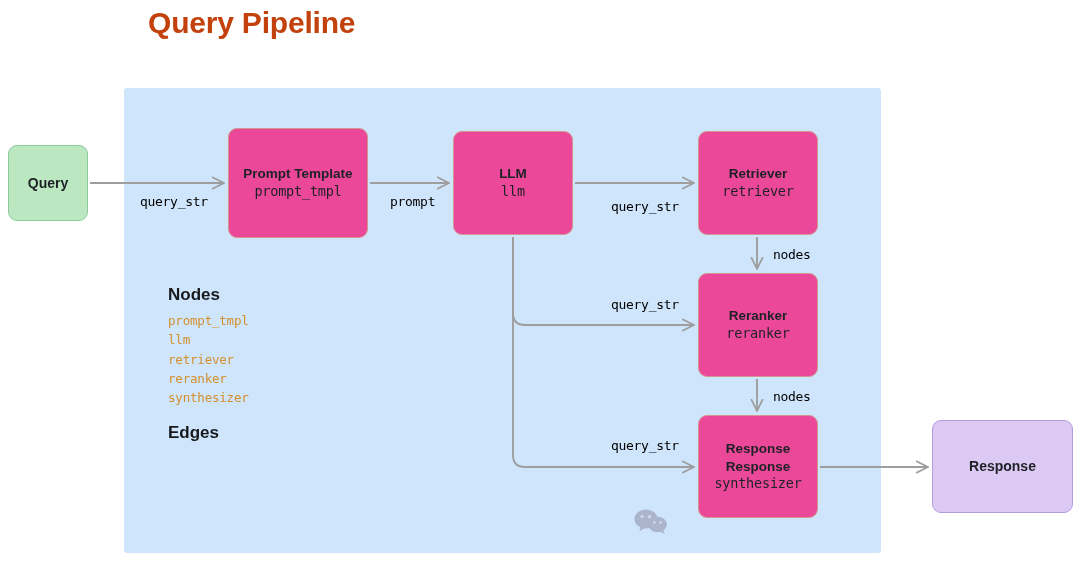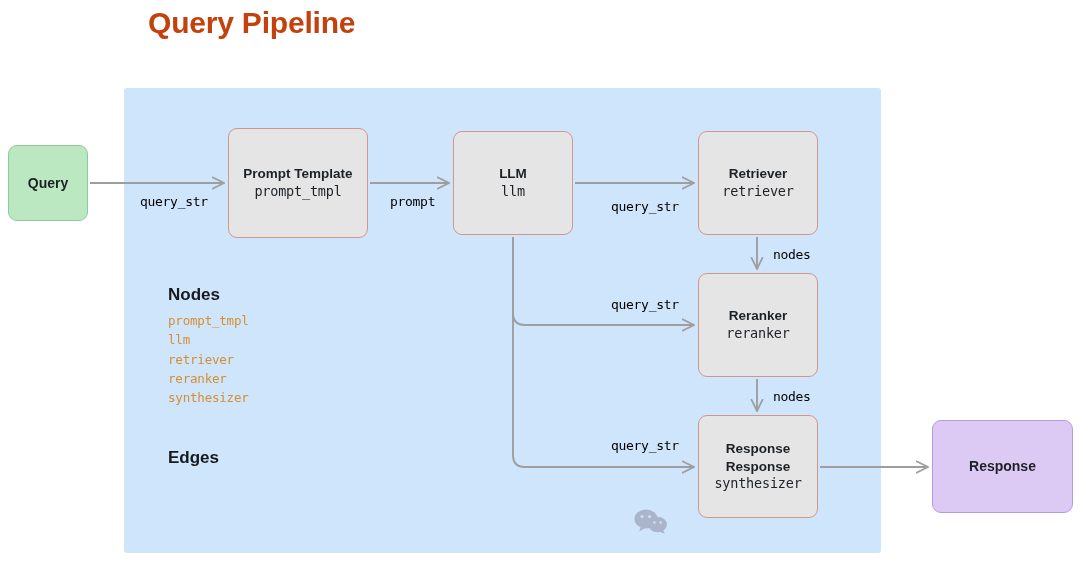--- a/index.html
+++ b/index.html
@@ -68,21 +68,21 @@
     font-weight: bold;
     color: #1d2126;
   }
   .node .node-id {
     font-family: "DejaVu Sans Mono", "Liberation Mono", monospace;
     font-size: 13.5px;
     color: #1d2126;
     letter-spacing: -0.2px;
   }
   .node.pink {
-    background: #e5e5e5;
+    background: #ec4899;
     border: 1.6px solid #d4958d;
   }
   .node.green {
     background: #bbe8c1;
     border: 1.6px solid #8ecb9b;
   }
   .node.purple {
     background: #ddcaf4;
     border: 1.6px solid #b39be0;
   }
@@ -128,21 +128,21 @@
     position: absolute;
     font-family: "DejaVu Sans Mono", "Liberation Mono", monospace;
     font-size: 12.5px;
     color: #d4902f;
     letter-spacing: -0.2px;
     line-height: 19.3px;
     white-space: pre;
   }
   #legend-nodes-heading { left: 168px; top: 285px; }
   #legend-nodes-list    { left: 168px; top: 311px; }
-  #legend-edges-heading { left: 168px; top: 448px; }
+  #legend-edges-heading { left: 168px; top: 423px; }
   #legend-edges-list    { left: 168px; top: 456px; }
 
   
   #watermark {
     position: absolute;
     left: 634px;
     top: 508px;
     display: flex;
     align-items: center;
     gap: 11px;

